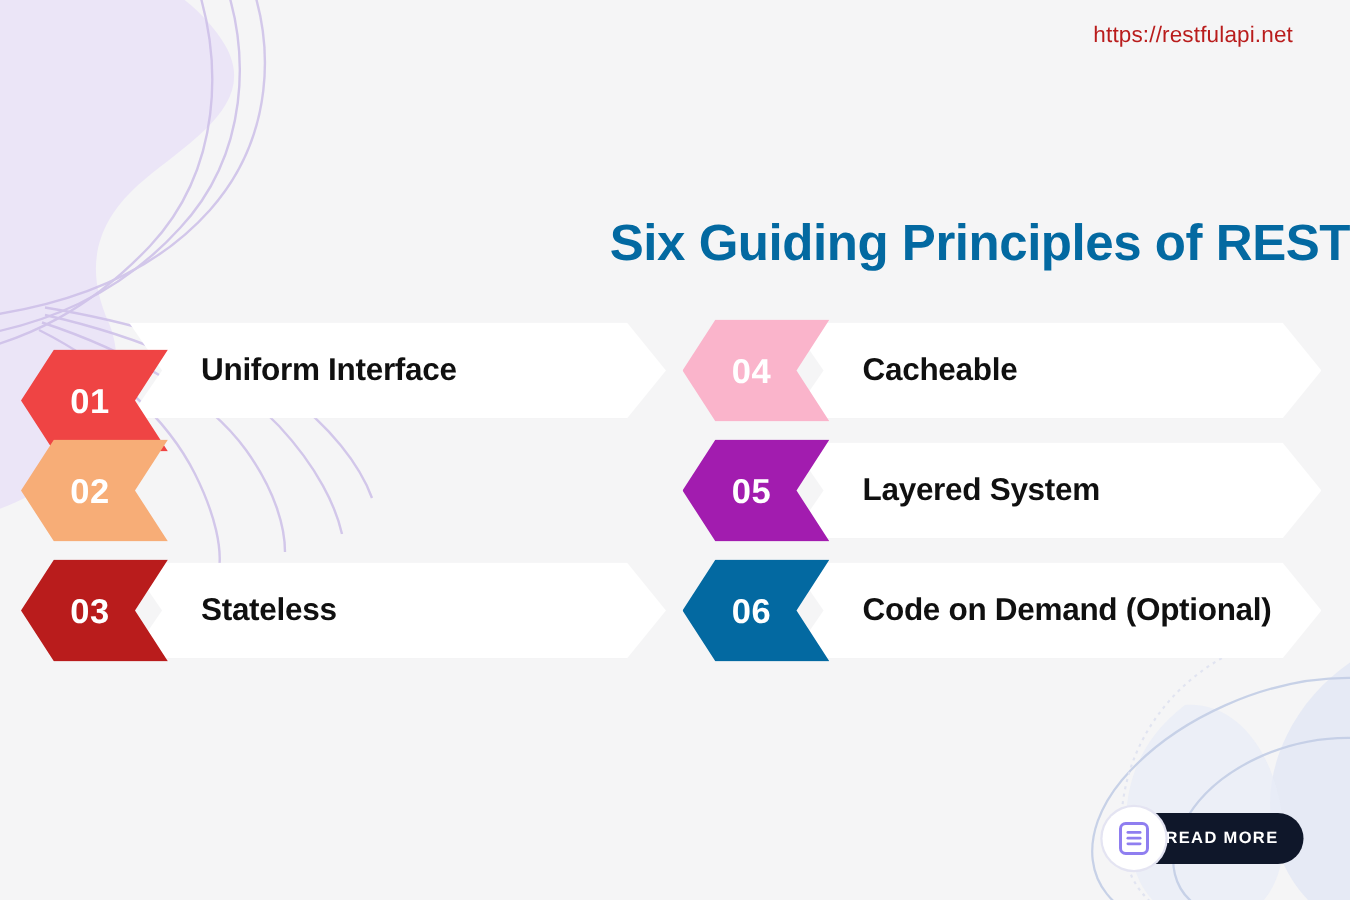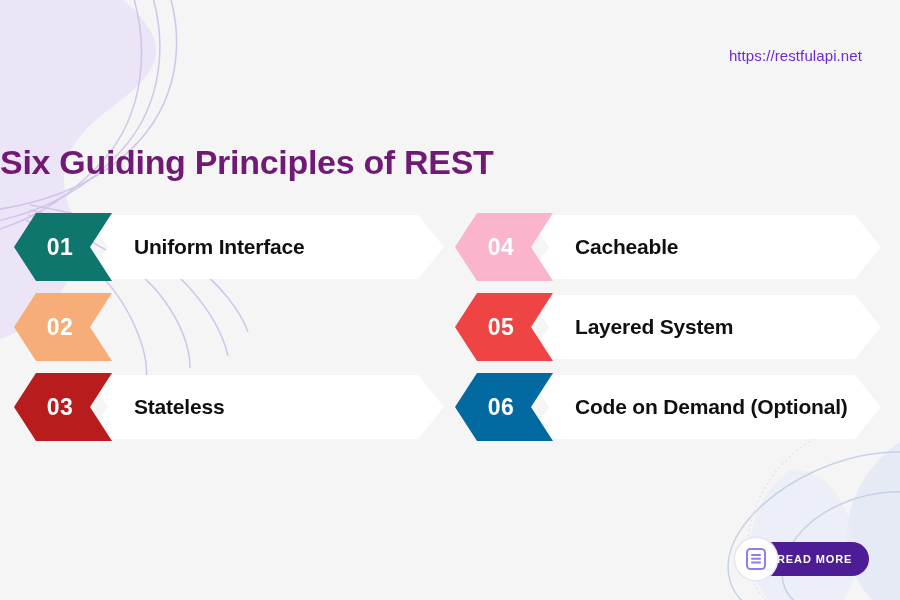--- a/index.html
+++ b/index.html
@@ -30,35 +30,34 @@
     height: 600px;
     pointer-events: none;
   }
 
   
   .site-url {
     position: absolute;
     right: 38px;
     top: 15px;
     font-size: 15px;
-    color: #6d28d9;
+    color: #b91c1c;
     letter-spacing: 0.1px;
     white-space: nowrap;
-    margin-top: 32px;
   }
 
   .page-title {
     position: absolute;
     left: 0;
     top: 120px;
     width: 900px;
-    text-align: left;
+    text-align: right;
     font-size: 34px;
     font-weight: bold;
-    color: #701a75;
+    color: #0369a1;
     letter-spacing: -0.3px;
   }
 
   
   .grid {
     position: absolute;
     left: 0;
     top: 213px;
     width: 900px;
     height: 235px;
@@ -195,21 +194,21 @@
   <div class="site-url">https://restfulapi.net</div>
 
   <h1 class="page-title">Six Guiding Principles of REST</h1>
 
   <div class="grid">
 
     <div class="row col-left r1">
       <div class="banner">
         <span class="banner-label">Uniform Interface</span>
       </div>
-      <div class="badge" style="background: #0f766e;">
+      <div class="badge" style="background: #ef4444; margin-top: 20px;">
         <span class="badge-number">01</span>
       </div>
     </div>
 
     <div class="row col-left r2">
       <div class="badge" style="background: rgb(247, 173, 119);">
         <span class="badge-number">02</span>
       </div>
     </div>
 
@@ -228,37 +227,37 @@
       </div>
       <div class="badge" style="background: rgb(250, 180, 203);">
         <span class="badge-number">04</span>
       </div>
     </div>
 
     <div class="row col-right r2">
       <div class="banner">
         <span class="banner-label">Layered System</span>
       </div>
-      <div class="badge" style="background: #ef4444;">
+      <div class="badge" style="background: #a21caf;">
         <span class="badge-number">05</span>
       </div>
     </div>
 
     <div class="row col-right r3">
       <div class="banner">
         <span class="banner-label">Code on Demand (Optional)</span>
       </div>
       <div class="badge" style="background: #0369a1;">
         <span class="badge-number">06</span>
       </div>
     </div>
 
   </div>
 
-  <div class="read-more" style="background: #4c1d95;">
+  <div class="read-more" style="background: #0f172a;">
     <span class="read-more-label">READ MORE</span>
   </div>
   <div class="read-more-icon-wrap">
     <svg width="20" height="22" viewBox="0 0 20 22" xmlns="http://www.w3.org/2000/svg">
       <rect x="1" y="1" width="18" height="20" rx="3.5" fill="none" stroke="#8f7ef0" stroke-width="2"></rect>
       <rect x="5" y="6" width="10" height="1.9" rx="0.95" fill="#8f7ef0"></rect>
       <rect x="5" y="9.8" width="10" height="1.9" rx="0.95" fill="#8f7ef0"></rect>
       <rect x="5" y="13.6" width="10" height="1.9" rx="0.95" fill="#8f7ef0"></rect>
     </svg>
   </div>

